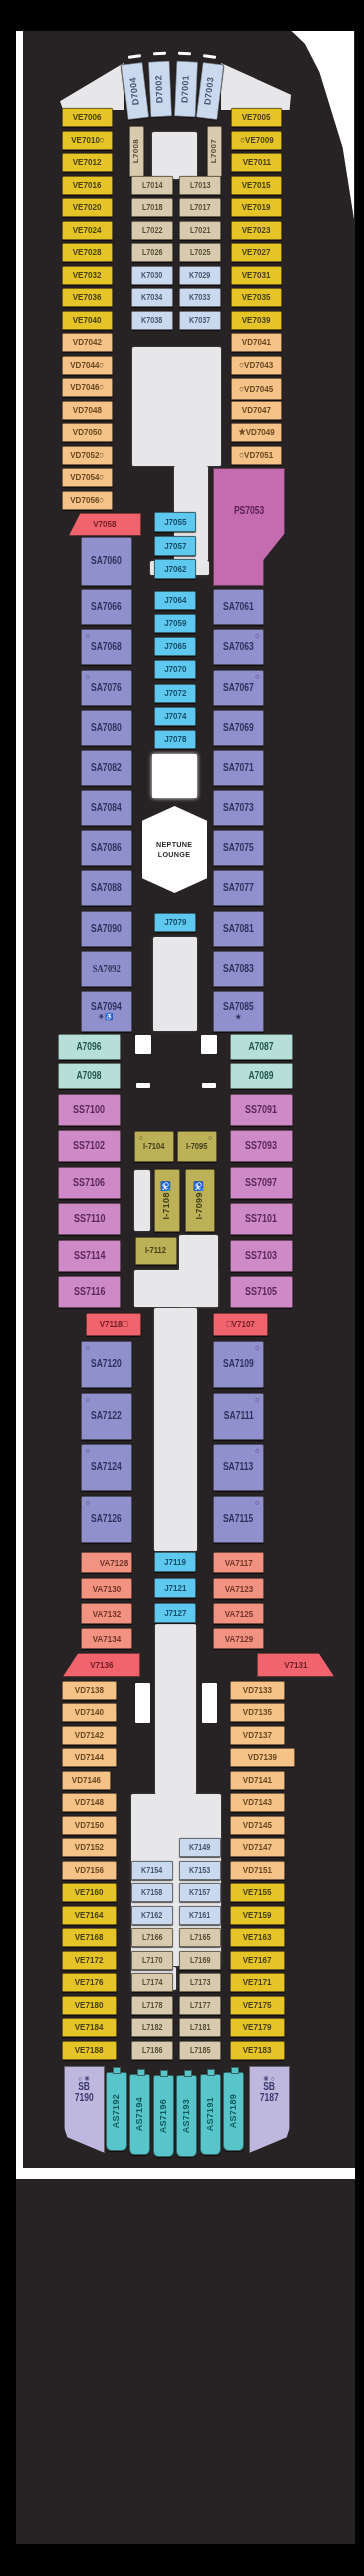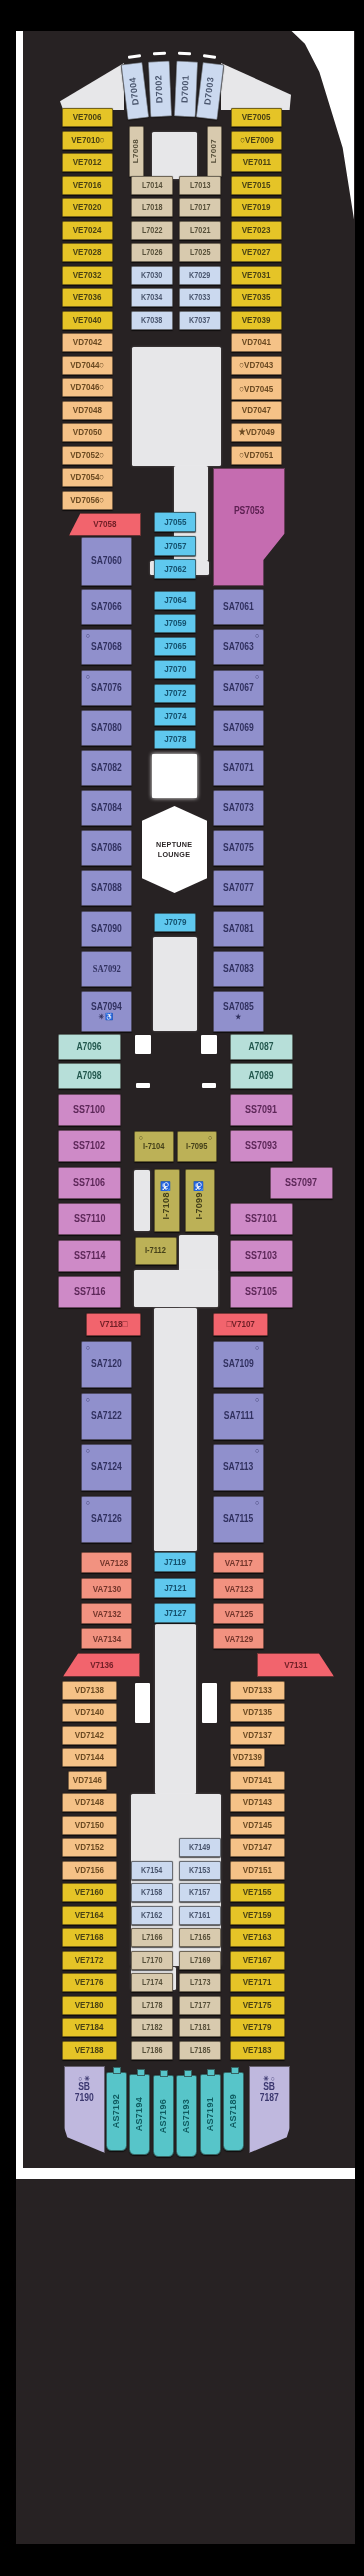--- a/index.html
+++ b/index.html
@@ -393,21 +393,21 @@
       </div>
       <div class="cab c-SS" style="left: 58px; top: 1130px; width: 63px; height: 32px;">
         <span class="lb" style="font-size: 10.7px;">SS7102</span>
       </div>
       <div class="cab c-SS" style="left: 230px; top: 1130px; width: 63px; height: 32px;">
         <span class="lb" style="font-size: 10.7px;">SS7093</span>
       </div>
       <div class="cab c-SS" style="left: 58px; top: 1167px; width: 63px; height: 32px;">
         <span class="lb" style="font-size: 10.7px;">SS7106</span>
       </div>
-      <div class="cab c-SS" style="left: 230px; top: 1167px; width: 63px; height: 32px; margin-left: 40px;">
+      <div class="cab c-SS" style="left: 230px; top: 1167px; width: 63px; height: 32px;">
         <span class="lb" style="font-size: 10.7px;">SS7097</span>
       </div>
       <div class="cab c-SS" style="left: 58px; top: 1203px; width: 63px; height: 32px;">
         <span class="lb" style="font-size: 10.7px;">SS7110</span>
       </div>
       <div class="cab c-SS" style="left: 230px; top: 1203px; width: 63px; height: 32px;">
         <span class="lb" style="font-size: 10.7px;">SS7101</span>
       </div>
       <div class="cab c-SS" style="left: 58px; top: 1240px; width: 63px; height: 32px;">
         <span class="lb" style="font-size: 10.7px;">SS7114</span>
@@ -529,24 +529,24 @@
       </div>
       <div class="cab c-VD" style="left: 62px; top: 1726px; width: 55px; height: 19px;">
         <span class="lb" style="font-size: 9.6px;">VD7142</span>
       </div>
       <div class="cab c-VD" style="left: 230px; top: 1726px; width: 55px; height: 19px;">
         <span class="lb" style="font-size: 9.6px;">VD7137</span>
       </div>
       <div class="cab c-VD" style="left: 62px; top: 1748px; width: 55px; height: 19px;">
         <span class="lb" style="font-size: 9.6px;">VD7144</span>
       </div>
-      <div class="cab c-VD" style="left: 230px; top: 1748px; width: 35px; height: 19px;">
+      <div class="cab c-VD" style="left: 230px; top: 1748px; width: 65px; height: 19px;">
         <span class="lb" style="font-size: 9.6px;">VD7139</span>
       </div>
-      <div class="cab c-VD" style="left: 68px; top: 1771px; width: 39px; height: 19px;">
+      <div class="cab c-VD" style="left: 62px; top: 1771px; width: 49px; height: 19px;">
         <span class="lb" style="font-size: 9.6px;">VD7146</span>
       </div>
       <div class="cab c-VD" style="left: 230px; top: 1771px; width: 55px; height: 19px;">
         <span class="lb" style="font-size: 9.6px;">VD7141</span>
       </div>
       <div class="cab c-VD" style="left: 62px; top: 1793px; width: 55px; height: 19px;">
         <span class="lb" style="font-size: 9.6px;">VD7148</span>
       </div>
       <div class="cab c-VD" style="left: 230px; top: 1793px; width: 55px; height: 19px;">
         <span class="lb" style="font-size: 9.6px;">VD7143</span>

